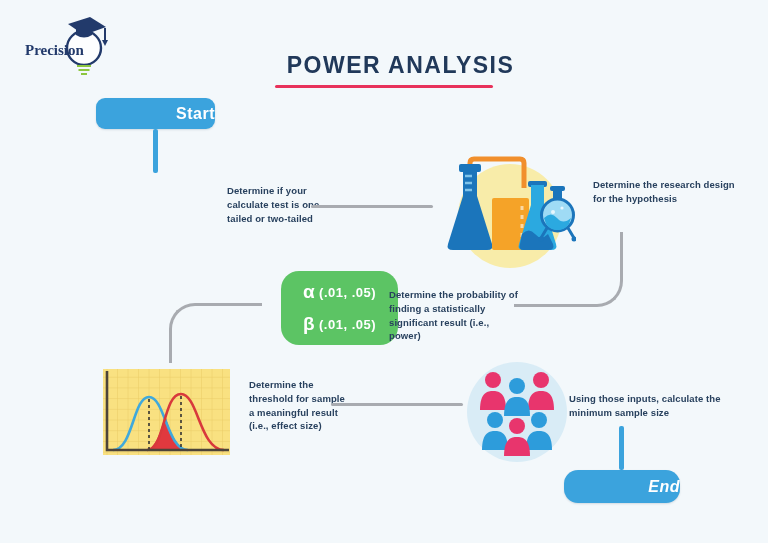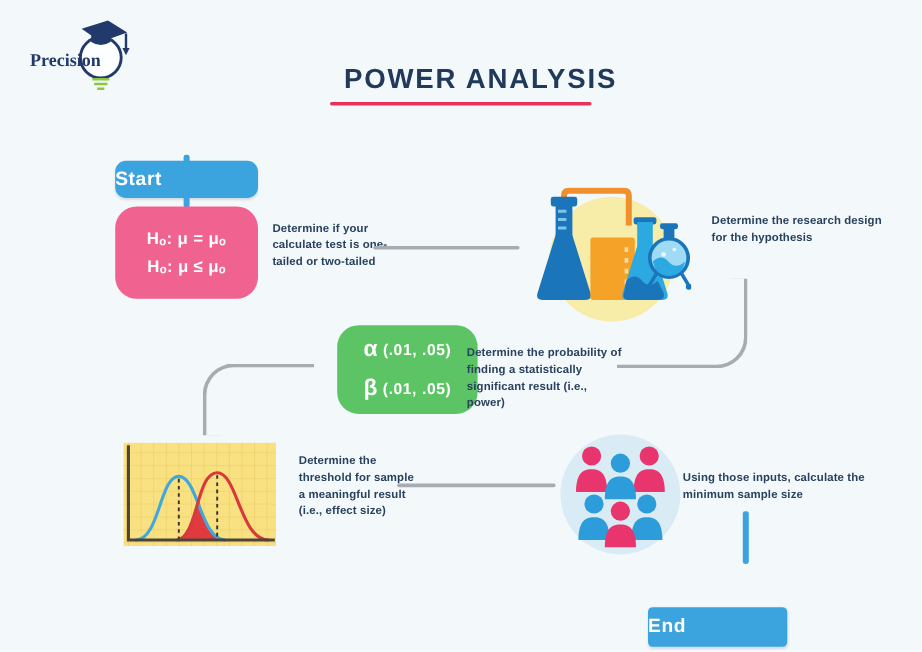--- a/index.html
+++ b/index.html
@@ -21,23 +21,22 @@
     margin-left: 33px;
   }
   .title-underline {
     width: 218px; height: 3px; background: #E8325B;
     margin: 6px auto 0 auto; border-radius: 2px;
   }
   
   .btn {
     position:absolute; border-radius: 9px; background:#3BA3DD;
     color:#fff; font-weight:700; font-size:16px; letter-spacing:.5px;
-    display:flex; align-items:center; justify-content:flex-start;
+    display:flex; align-items:center; justify-content:flex-end;
     box-shadow: 0 1px 2px rgba(30,60,90,.15);
-    margin-top: 36px;
   }
   .node-box {
     position:absolute; border-radius:18px; color:#fff;
     display:flex; flex-direction:column; align-items:center; justify-content:center;
     text-align:center;
   }
   .node-box .fline { font-size:14px; font-weight:600; line-height:1.7; letter-spacing:.3px; }
   .sym { font-size:19px; font-weight:700; vertical-align:-1px; }
   .vals { font-size:13px; font-weight:600; letter-spacing:.5px; }
   
@@ -84,24 +83,20 @@
     <div class="title">POWER ANALYSIS</div>
     <div class="title-underline"></div>
   </div>
 
   <div class="btn" style="left:96px; top:98px; width:119px; height:31px;">
     <span>Start</span>
   </div>
 
   <div class="conn-v-blue" style="left:153px; top:129px; height:44px;"></div>
 
-  <div class="node-box" style="left:96px; top:172px; width:119px; height:77px; background:#F0628F;">
-    <div class="fline">Hₒ: μ = μₒ</div>
-    <div class="fline">Hₒ: μ ≤ μₒ</div>
-  </div>
 
   <div class="step" style="left:227px; top:184px; width:103px;">Determine if your calculate test is one-tailed or two-tailed</div>
 
   <div class="conn-h" style="left:311px; top:205px; width:122px;"></div>
 
   <div class="illus" style="left:434px; top:156px;">
     <svg width="142" height="114" viewBox="0 0 142 114">
       <circle cx="76" cy="60" r="52" fill="#F8ECA9"></circle>
 
       <path d="M36,14 V7 Q36,3 40,3 H86 Q90,3 90,7 V32" stroke="#F18F2C" stroke-width="5" fill="none"></path>
@@ -207,17 +202,17 @@
         <circle r="8"></circle>
           <path d="M-13,30 C-13,12 -5,11 0,11 C5,11 13,12 13,30 Z"></path>
       </g>
     </svg>
   </div>
 
   <div class="step" style="left:569px; top:392px; width:152px;">Using those inputs, calculate the minimum sample size</div>
 
   <div class="conn-v-blue" style="left:619px; top:426px; height:44px;"></div>
 
-  <div class="btn" style="left:540px; top:470px; width:116px; height:33px; border-radius:4px;">
+  <div class="btn" style="left:564px; top:470px; width:116px; height:33px; border-radius:14px;font-style:italic;">
     <span>End</span>
   </div>
 
 </div>
 
 </body></html>

